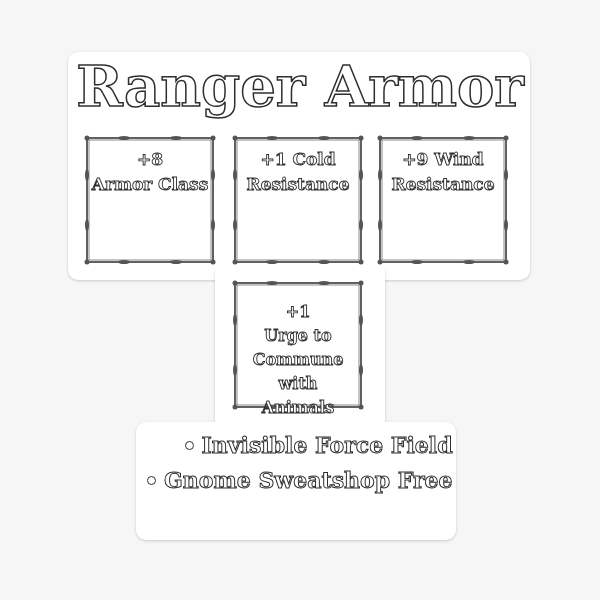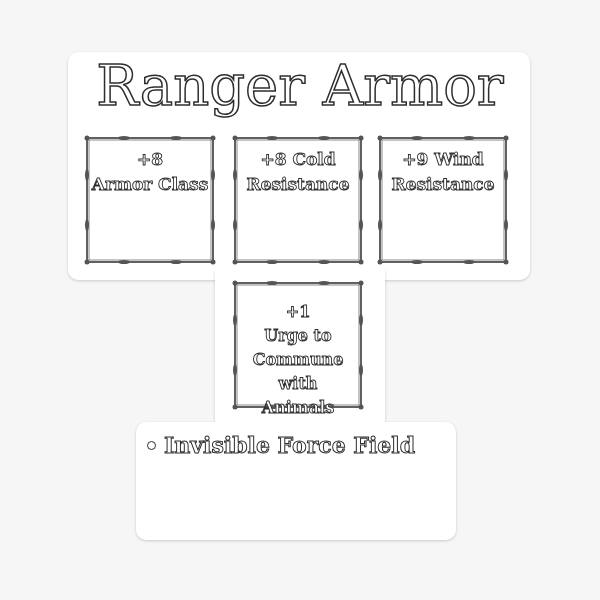--- a/index.html
+++ b/index.html
@@ -9,21 +9,21 @@
     position: relative;
     overflow: hidden;
     font-family: "DejaVu Serif", "Liberation Serif", serif;
   }
   .sticker-bg { position: absolute; background: #ffffff; box-shadow: 0 1px 3px rgba(0,0,0,0.18); }
   .title {
     position: absolute; left: 0; width: 600px; top: 58px;
     text-align: center;
     font-size: 56px; letter-spacing: 0px;
     -webkit-text-stroke: 1.5px #2e2e2e;
-    font-weight: normal;
+    font-weight: bold;
     color: #ffffff;
     line-height: 1;
   }
   .card {
     position: absolute;
     width: 132px; height: 130px;
     box-sizing: border-box;
   }
   .frame {
     position: absolute; inset: 0;
@@ -102,21 +102,21 @@
       <ellipse cx="40" cy="3" rx="6" ry="2"></ellipse>
         <ellipse cx="92" cy="3" rx="6" ry="2"></ellipse>
       <ellipse cx="40" cy="127" rx="6" ry="2"></ellipse>
         <ellipse cx="92" cy="127" rx="6" ry="2"></ellipse>
       <ellipse cx="3" cy="40" rx="2" ry="6"></ellipse>
         <ellipse cx="3" cy="90" rx="2" ry="6"></ellipse>
       <ellipse cx="129" cy="40" rx="2" ry="6"></ellipse>
         <ellipse cx="129" cy="90" rx="2" ry="6"></ellipse>
     </g>
   </svg>
-  <div class="card-text">+8 Cold
+  <div class="card-text">+1 Cold
 Resistance</div>
 </div>
 
 <div class="card" style="left:377px; top:135px;">
   <svg class="frame" width="132" height="130" viewBox="0 0 132 130">
     <g fill="none" stroke="#3a3a3a" stroke-width="1.6">
       <rect x="3" y="3" width="126" height="124"></rect>
       <rect x="5" y="5" width="122" height="120" stroke-width="0.6"></rect>
     </g>
     <g fill="#555">
@@ -160,13 +160,14 @@
     </g>
   </svg>
   <div class="card-text c4">+1
 Urge to
 Commune with
 Animals</div>
 </div>
 
 <div class="bullets">
   <div class="bullet"><span class="dot"></span><span>Invisible Force Field</span></div>
+  <div class="bullet"><span class="dot"></span><span>Gnome Sweatshop Free</span></div>
 </div>
 
 </body></html>

